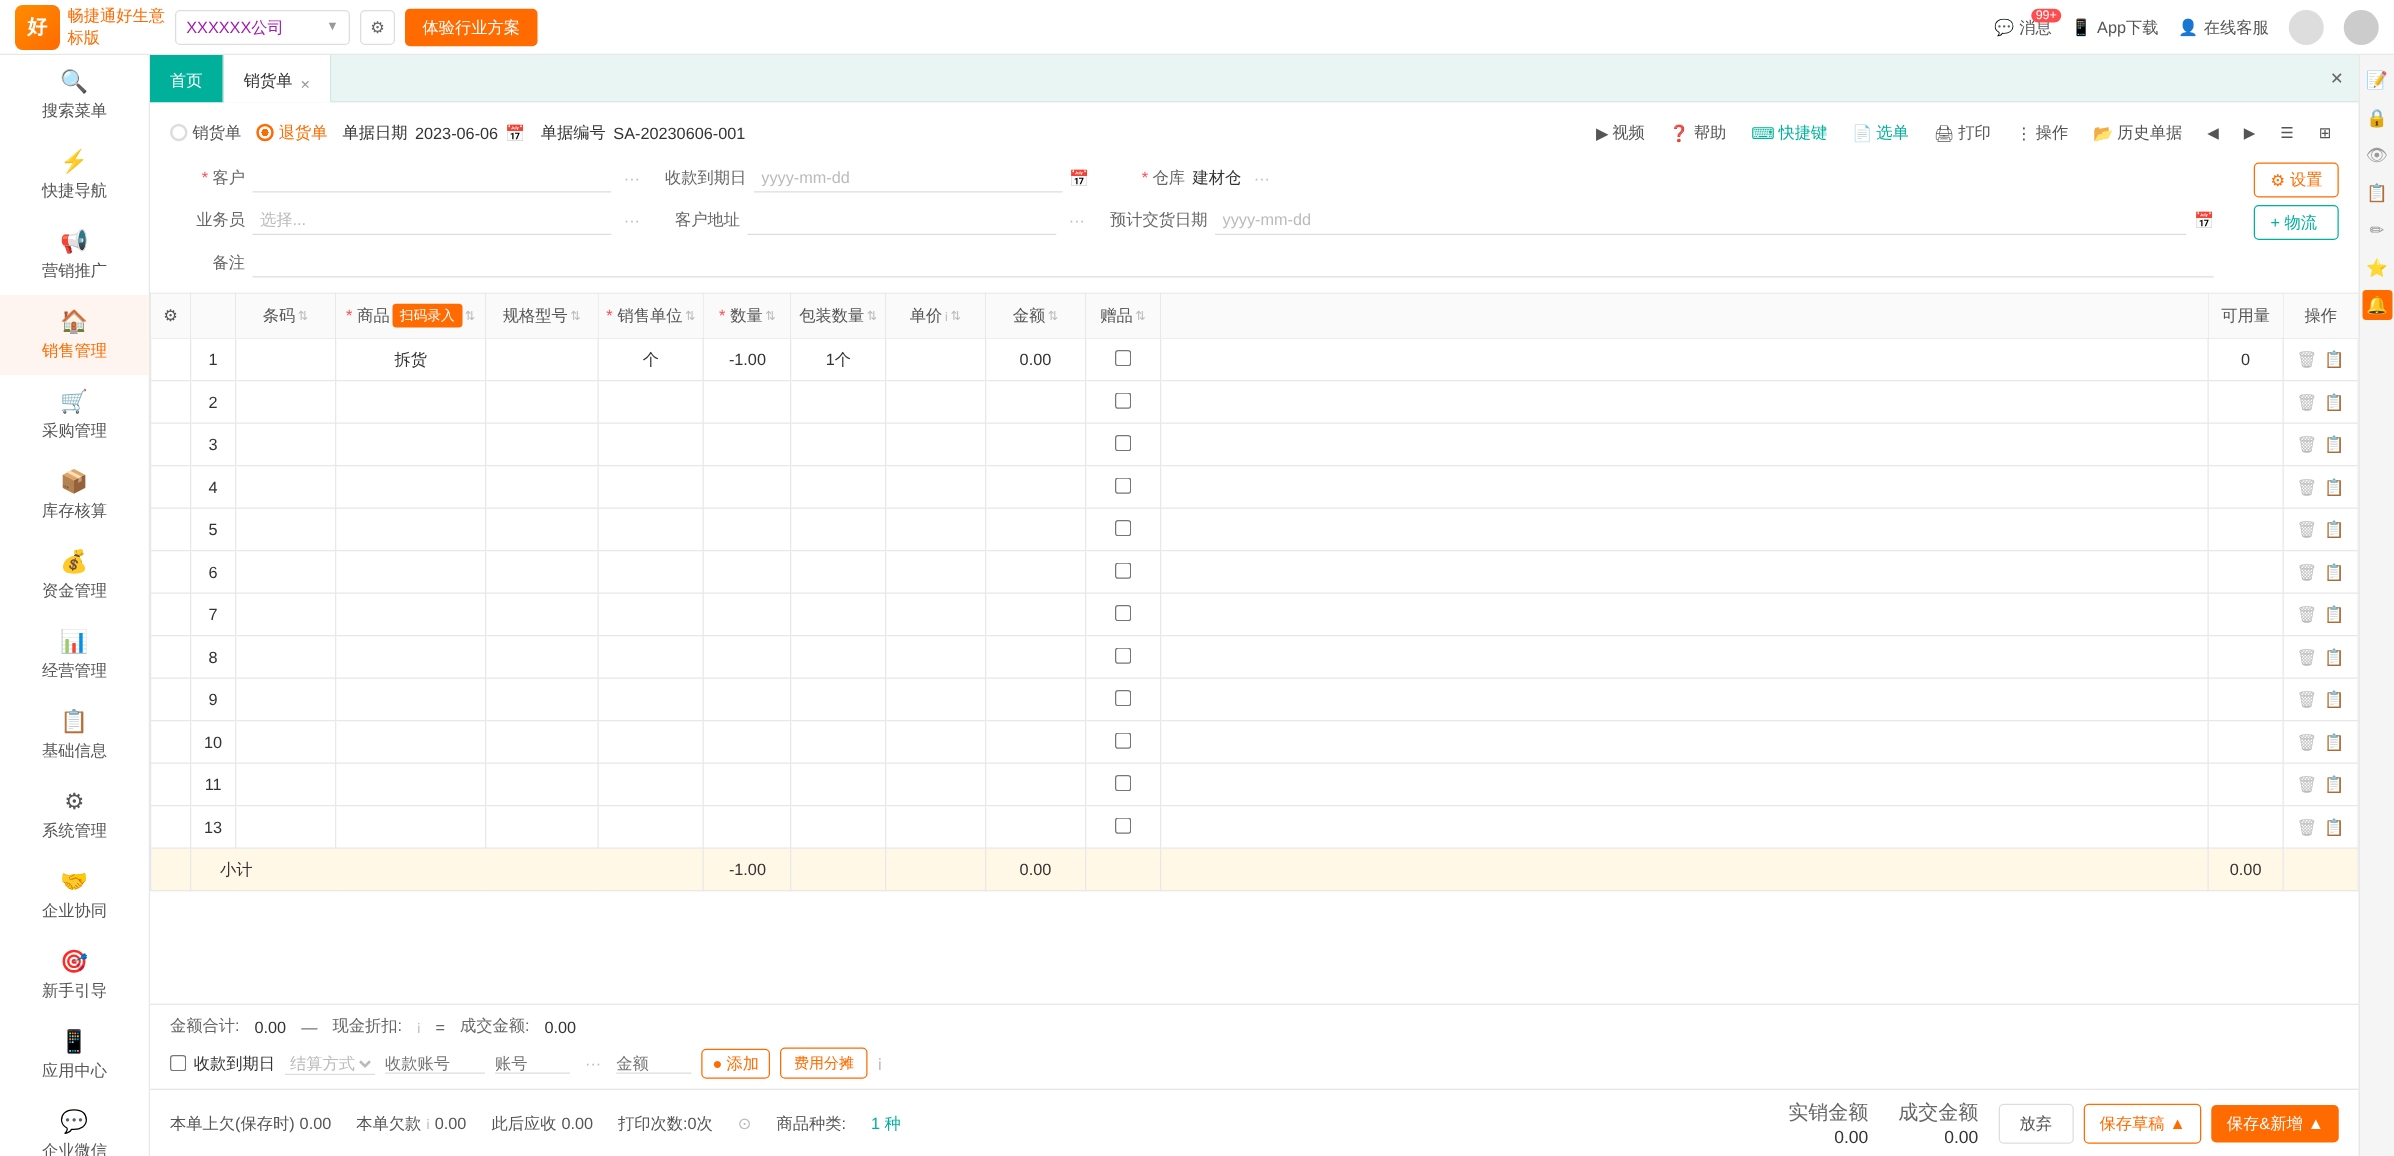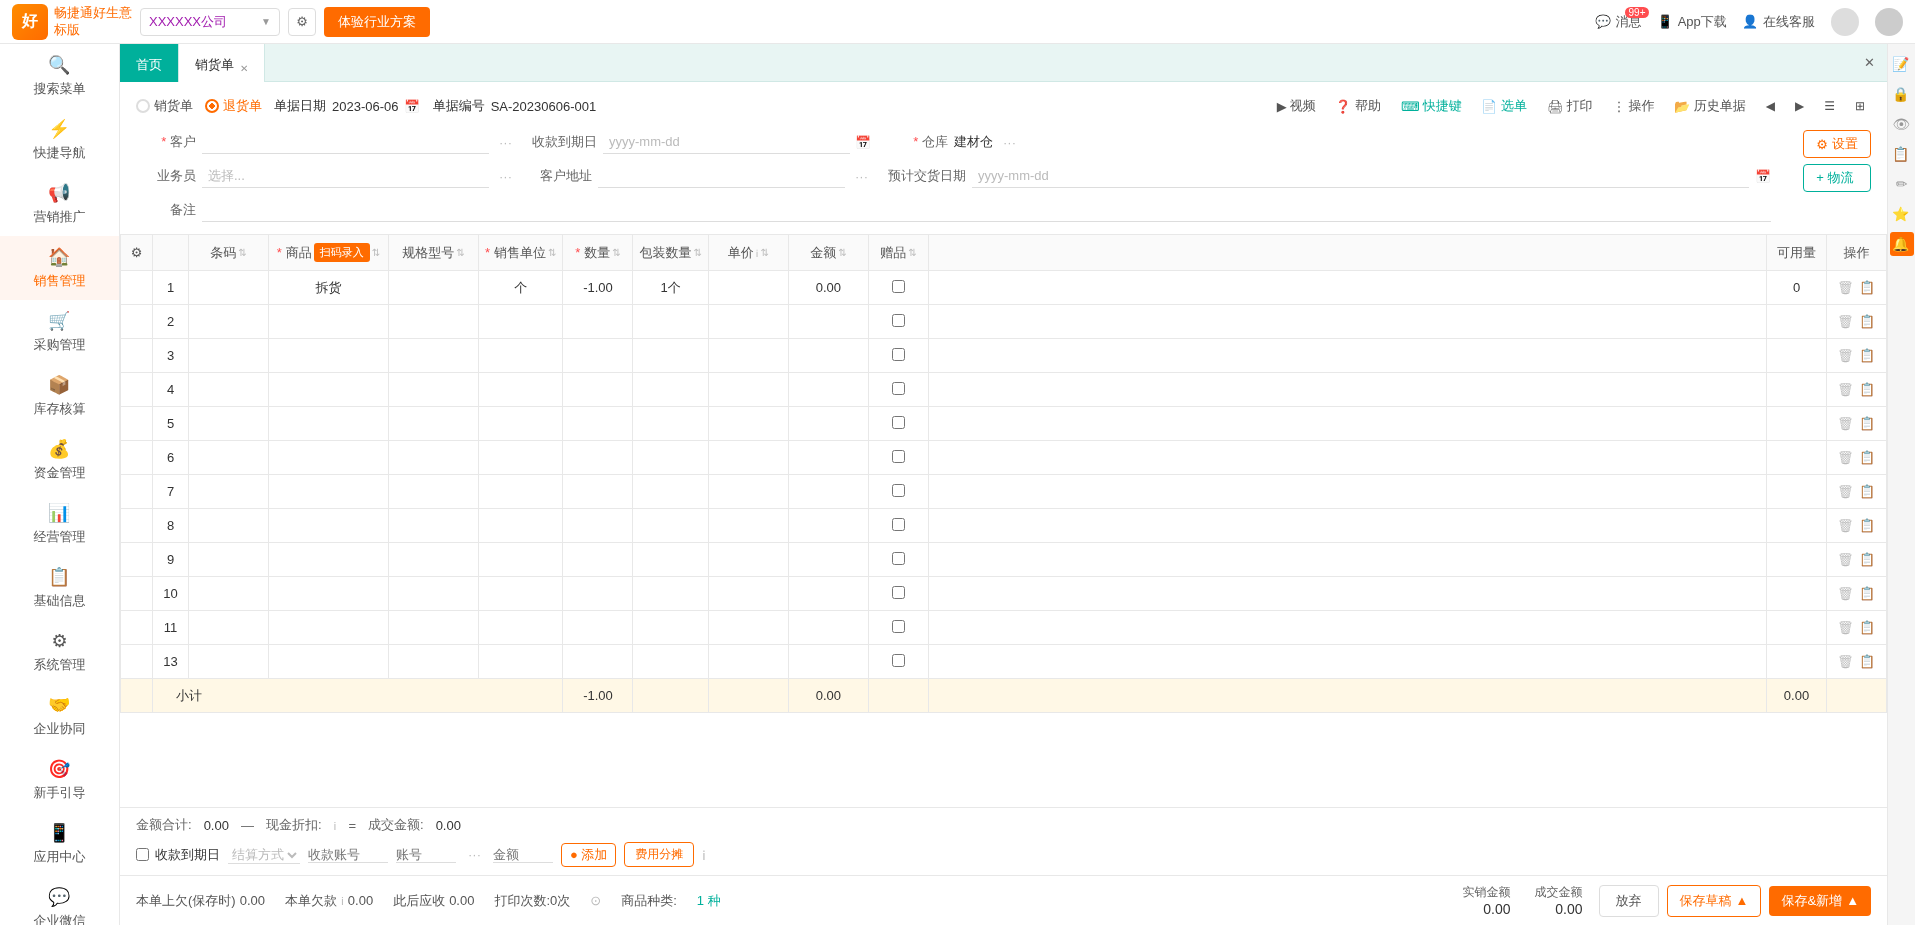--- a/index.html
+++ b/index.html
@@ -110,21 +110,21 @@
     
     .footer-bar { background: white; border-top: 1px solid #e8e8e8; padding: 8px 16px; display: flex; align-items: center; flex-shrink: 0; }
     .footer-stats { display: flex; gap: 20px; align-items: center; color: #555; flex: 1; }
     .footer-stat { display: flex; align-items: center; gap: 4px; }
     .footer-actions { display: flex; align-items: center; gap: 8px; }
     .discard-btn { background: white; border: 1px solid #ddd; color: #555; border-radius: 4px; padding: 6px 16px; cursor: pointer; }
     .draft-btn { background: white; border: 1px solid #ff6b00; color: #ff6b00; border-radius: 4px; padding: 6px 12px; cursor: pointer; display: flex; align-items: center; gap: 4px; }
     .save-new-btn { background: #ff6b00; color: white; border: none; border-radius: 4px; padding: 6px 12px; cursor: pointer; display: flex; align-items: center; gap: 4px; }
     .right-side-summary { display: flex; gap: 24px; margin-right: 16px; }
     .side-sum-item { text-align: right; }
-    .side-sum-label { color: #666; font-size: 12px; }
+    .side-sum-label { color: #666; font-size: 16px; }
     .side-sum-val { color: #333; font-weight: 500; font-size: 14px; }
     .print-info { color: #555; }
 
     
     .right-panel { width: 28px; background: #f5f5f5; border-left: 1px solid #e8e8e8; display: flex; flex-direction: column; align-items: center; padding: 8px 0; gap: 6px; flex-shrink: 0; }
     .right-panel-icon { width: 24px; height: 24px; display: flex; align-items: center; justify-content: center; color: #999; cursor: pointer; font-size: 14px; border-radius: 3px; }
     .right-panel-icon.active-orange { background: #ff6b00; color: white; border-radius: 3px; }
     .warehouse-val { color: #333; }
   </style>
 </head>

